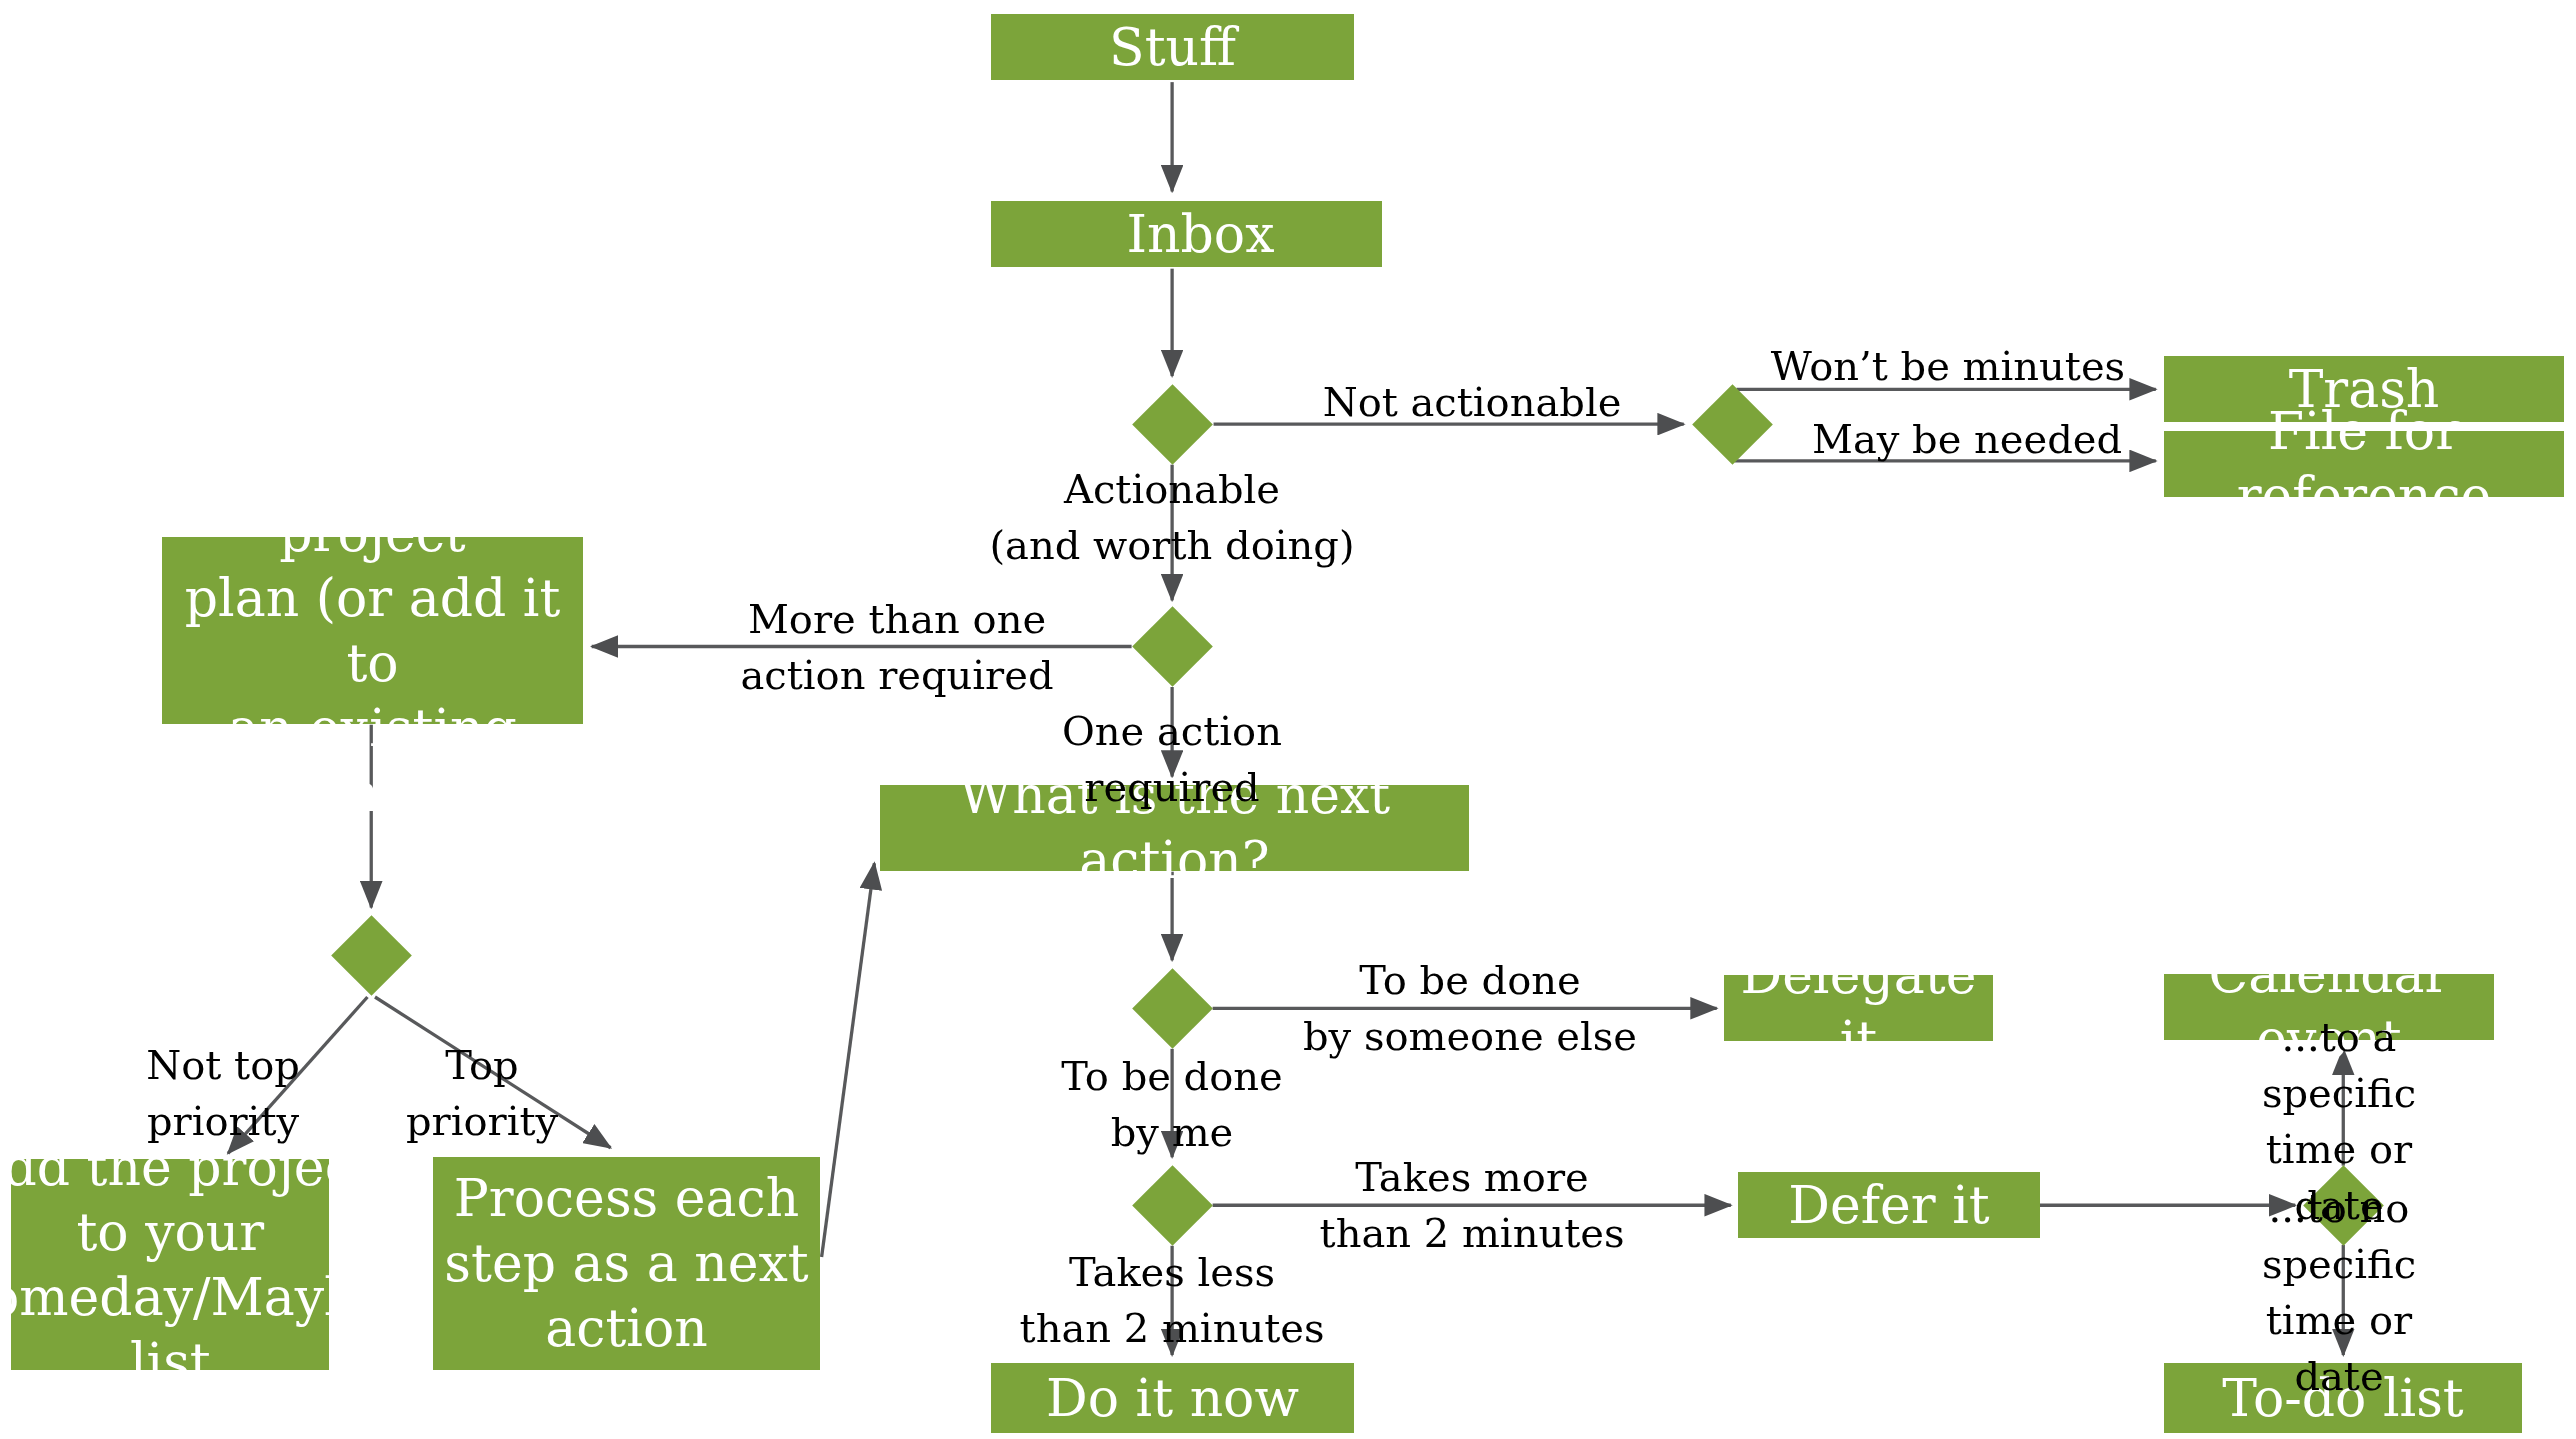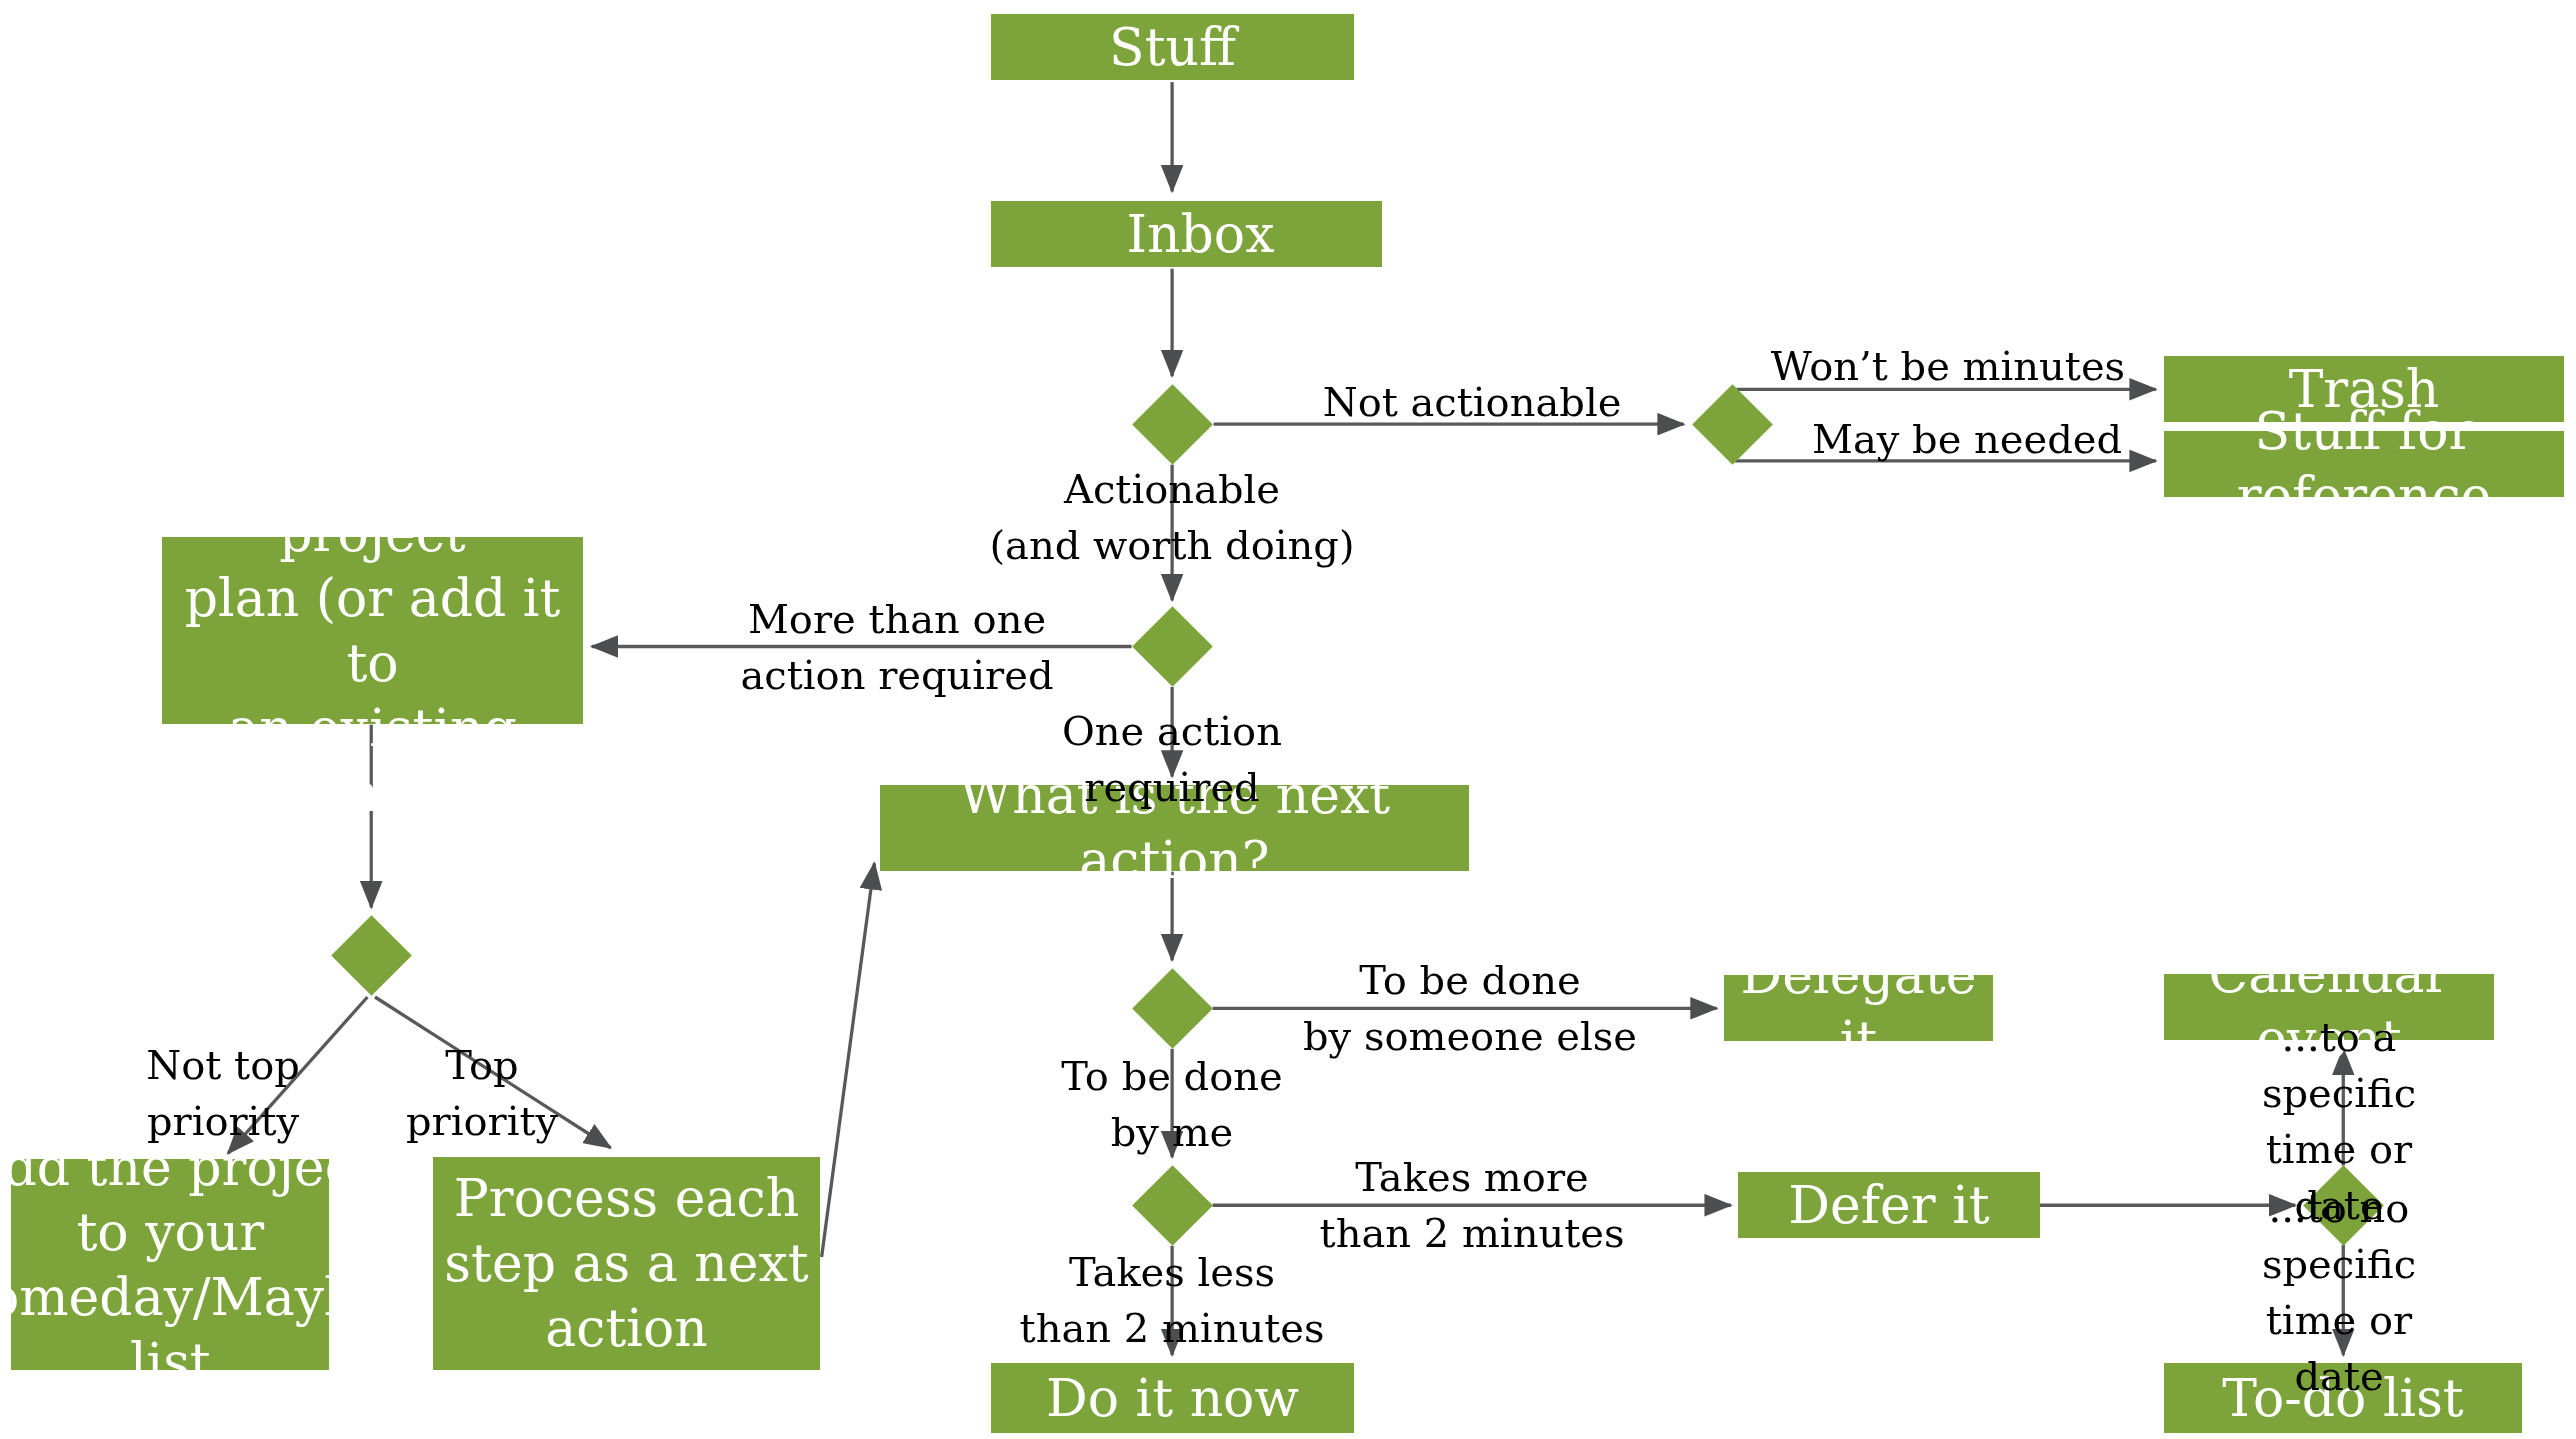--- a/index.html
+++ b/index.html
@@ -74,21 +74,21 @@
     <line x1="2487" y1="1321" x2="2487" y2="1438" marker-end="url(#ah)"></line>
     <line x1="394" y1="769" x2="394" y2="963" marker-end="url(#ah)"></line>
     <line x1="390" y1="1058" x2="242" y2="1224" marker-end="url(#ah)"></line>
     <line x1="398" y1="1058" x2="648" y2="1218" marker-end="url(#ah)"></line>
     <line x1="872" y1="1334" x2="928" y2="916" marker-end="url(#ah)"></line>
   </svg>
 
   <div class="node" style="left:991px;top:14px;width:363px;height:66px;">Stuff</div>
   <div class="node" style="left:991px;top:201px;width:363px;height:66px;padding-left:28px;">Inbox</div>
   <div class="node" style="left:2164px;top:356px;width:400px;height:66px;">Trash</div>
-  <div class="node" style="left:2164px;top:431px;width:400px;height:66px;">Stuff for reference</div>
+  <div class="node" style="left:2164px;top:431px;width:400px;height:66px;">File for reference</div>
   <div class="node" style="left:162px;top:537px;width:421px;height:187px;">Create a project
 plan (or add it to
 an existing one)</div>
   <div class="node" style="left:880px;top:785px;width:589px;height:86px;">What is the next action?</div>
   <div class="node" style="left:1724px;top:975px;width:269px;height:66px;">Delegate it</div>
   <div class="node" style="left:2164px;top:974px;width:330px;height:66px;">Calendar event</div>
   <div class="node" style="left:1738px;top:1172px;width:302px;height:66px;">Defer it</div>
   <div class="node" style="left:11.3px;top:1159px;width:318px;height:211px;">Add the project
 to your
 Someday/Maybe

